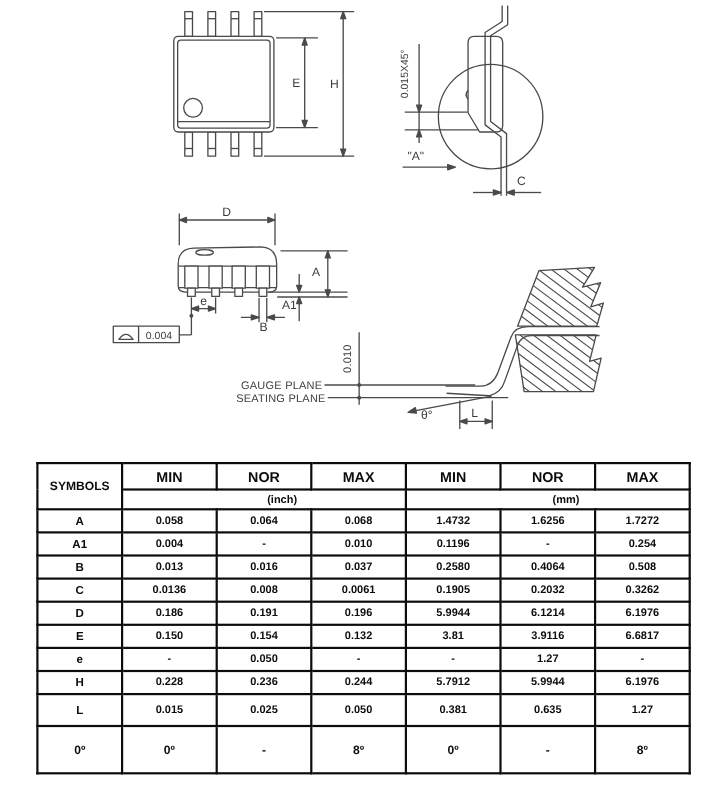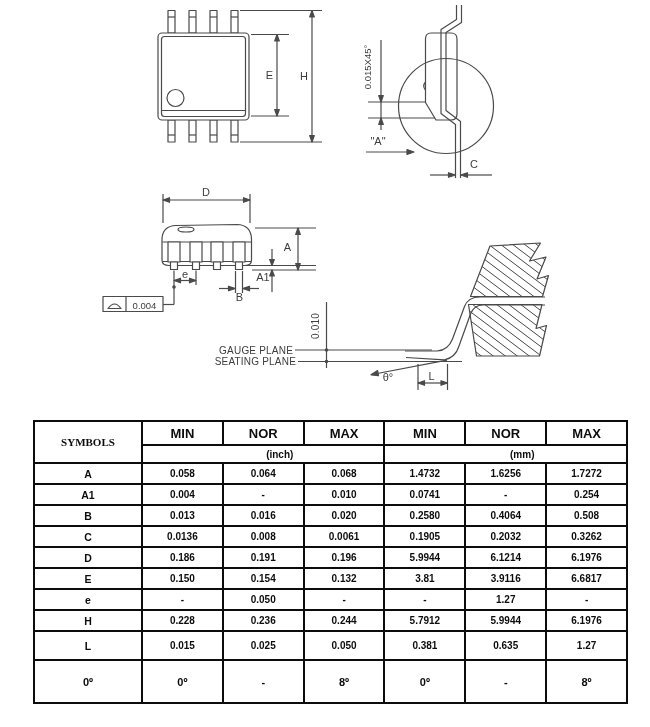--- a/index.html
+++ b/index.html
@@ -17,21 +17,21 @@
   .drawing-svg .plane-lbl { font-size:10px; letter-spacing:0.2px; }
   .table-wrap { position:absolute; left:33px; top:420px; }
   table.dim-table {
     border-collapse:collapse; table-layout:fixed; width:595px;
     font-family:"Liberation Sans", sans-serif; color:#0c0c0c;
   }
   table.dim-table th, table.dim-table td {
     border:2px solid #0c0c0c; text-align:center; vertical-align:middle;
     font-weight:bold; font-size:10px; padding:0;
   }
-  table.dim-table .sym-col { width:108px; font-size:11px;font-family:Liberation Serif, serif; }
+  table.dim-table .sym-col { width:77px; font-size:11px; }
   table.dim-table th.head-cell { font-size:13px; height:22px; }
   table.dim-table th.unit-cell { font-size:10px; height:16px;padding-left:33px; }
   table.dim-table td { height:19px; }
   table.dim-table tr.row-l td { height:27px; }
   table.dim-table tr.row-theta td { height:41px; font-size:11px; }
   table.dim-table td.sym-cell { font-size:10.5px; }
 </style>
 </head>
 <body>
 
@@ -313,29 +313,29 @@
           <td>0.068</td>
           <td>1.4732</td>
           <td>1.6256</td>
           <td>1.7272</td>
         </tr>
         <tr>
           <td class="sym-cell">A1</td>
           <td>0.004</td>
           <td>-</td>
           <td>0.010</td>
-          <td>0.0741</td>
+          <td>0.1196</td>
           <td>-</td>
           <td>0.254</td>
         </tr>
         <tr>
           <td class="sym-cell">B</td>
           <td>0.013</td>
           <td>0.016</td>
-          <td>0.020</td>
+          <td>0.037</td>
           <td>0.2580</td>
           <td>0.4064</td>
           <td>0.508</td>
         </tr>
         <tr>
           <td class="sym-cell">C</td>
           <td>0.0136</td>
           <td>0.008</td>
           <td>0.0061</td>
           <td>0.1905</td>

